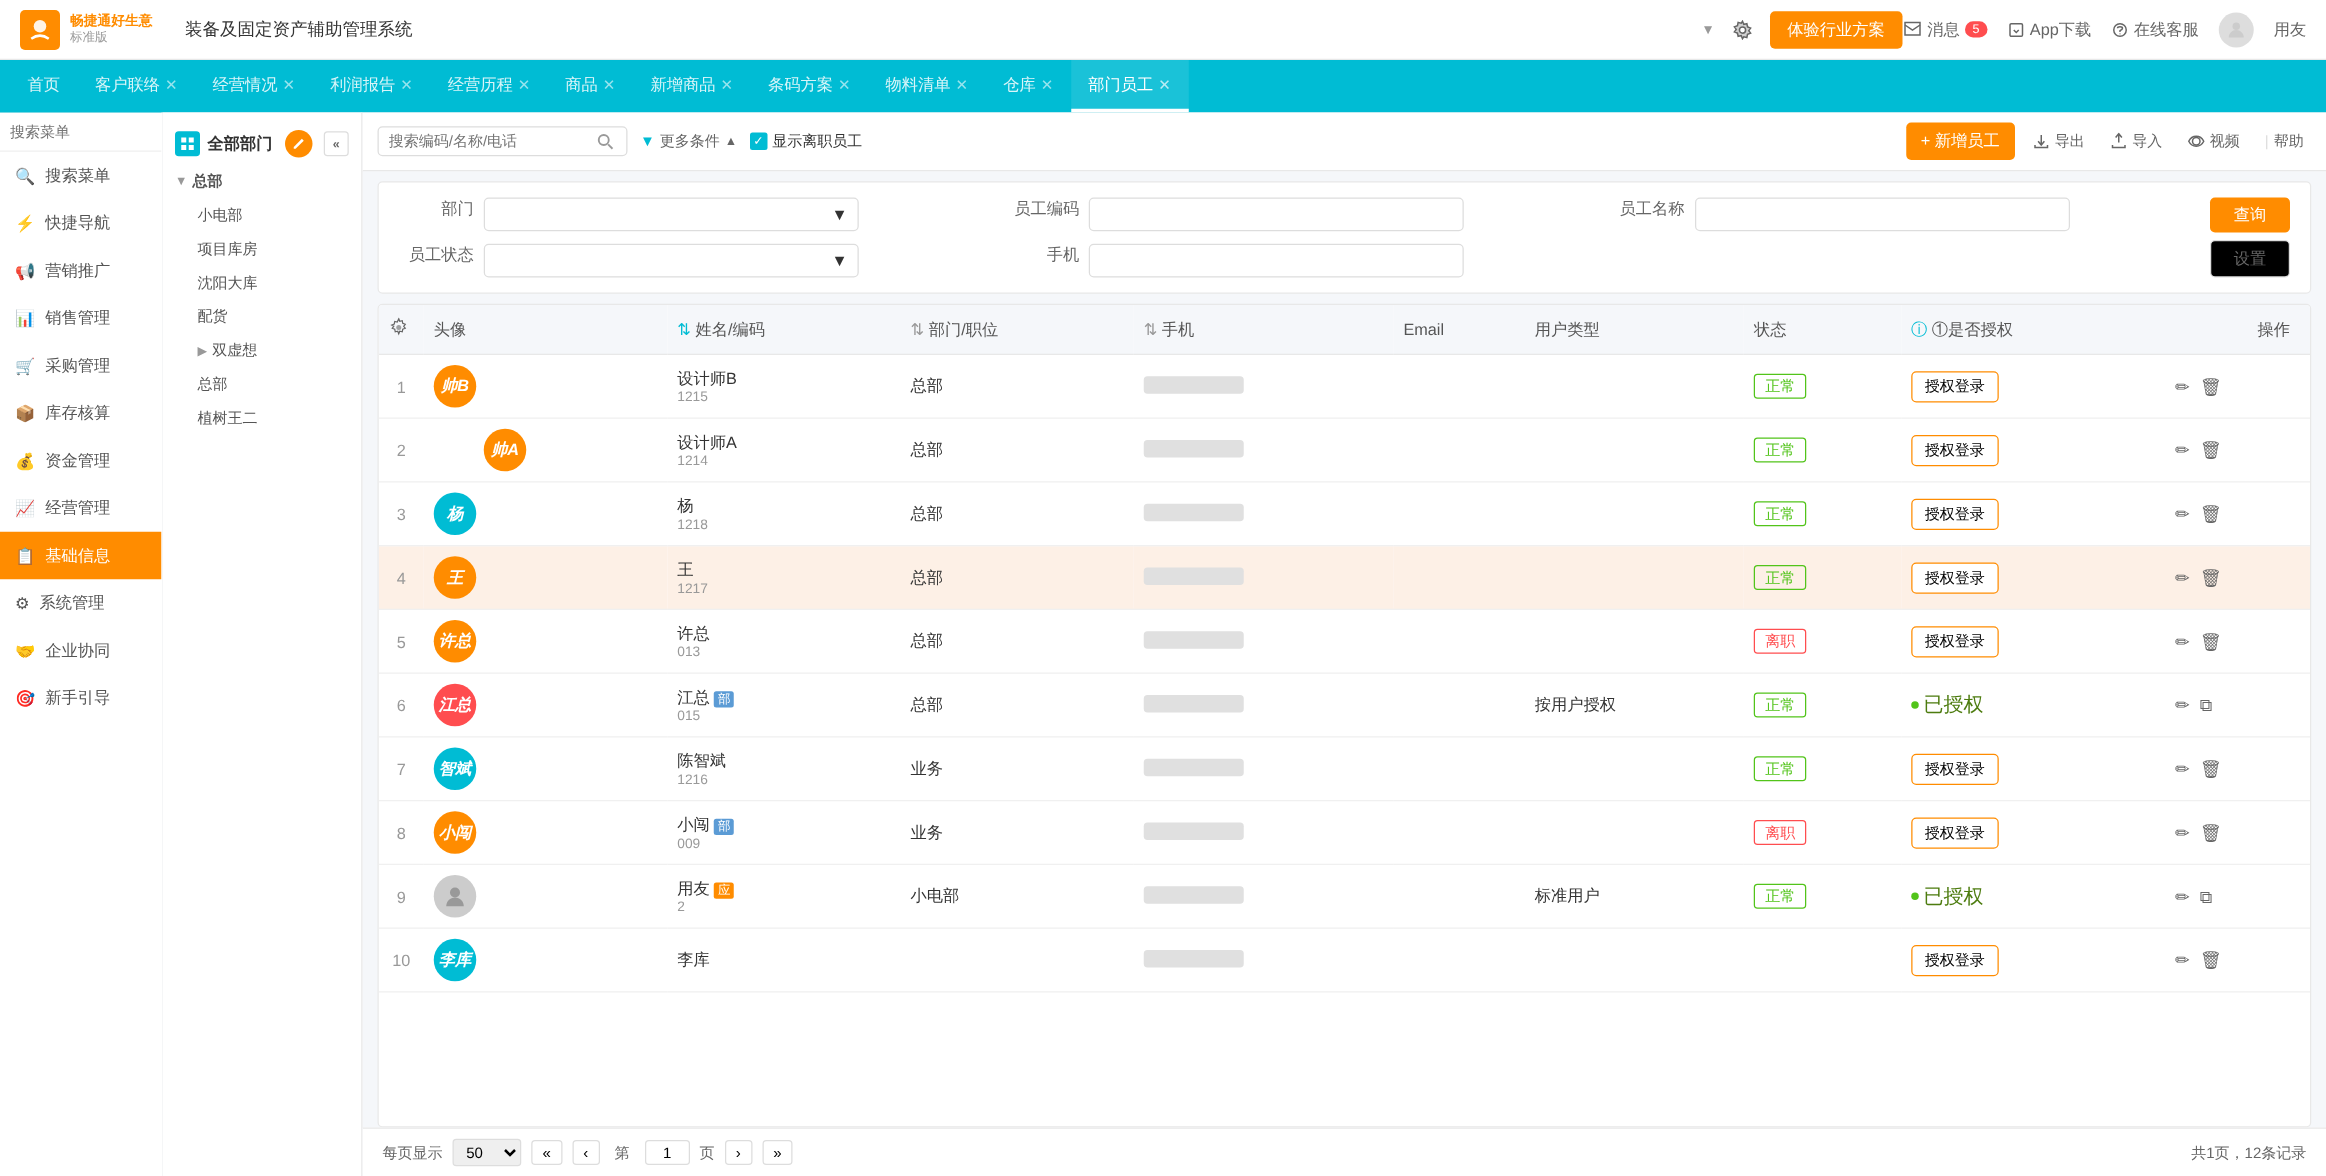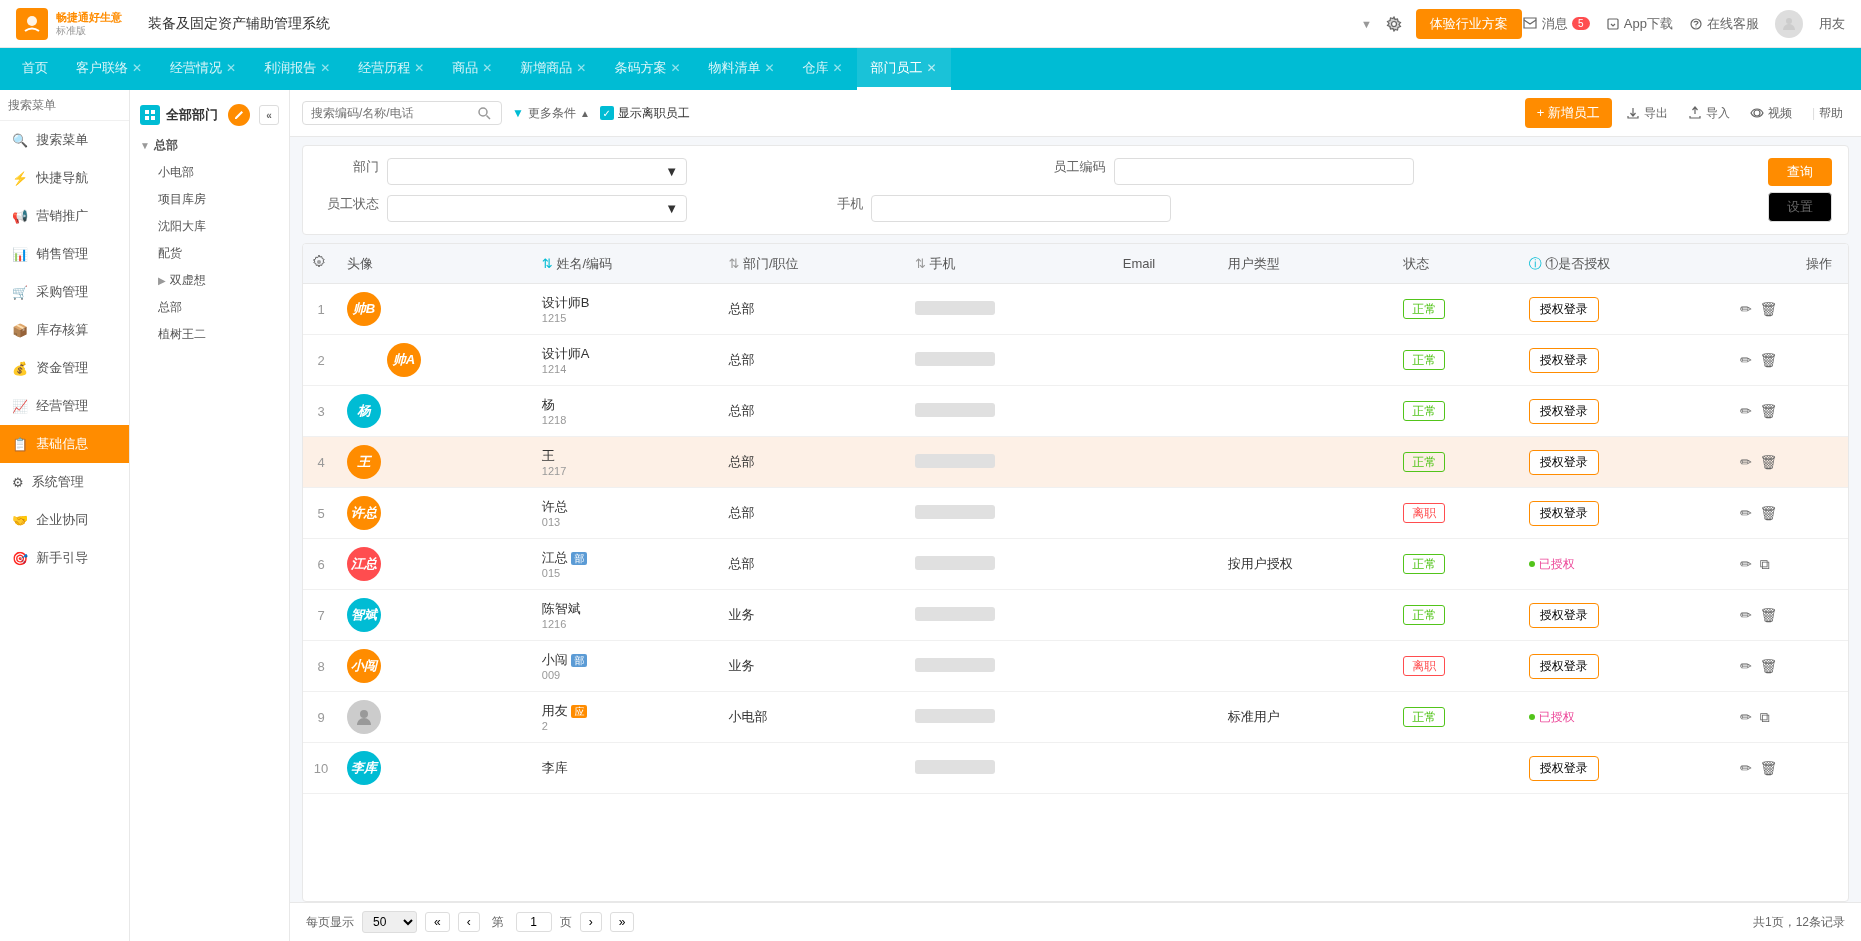--- a/index.html
+++ b/index.html
@@ -441,22 +441,22 @@
       background: white;
       border-radius: 4px;
       padding: 3px 10px;
       cursor: pointer;
       font-size: 12px;
     }
     .authorized {
       display: flex;
       align-items: center;
       gap: 4px;
-      color: #ec4899;
-      font-size: 12px;
+      color: #4d7c0f;
+      font-size: 16px;
     }
     .dot { width: 6px; height: 6px; border-radius: 50%; background: #52c41a; }
     .blurred {
       background: #e0e0e0;
       border-radius: 3px;
       height: 14px;
       width: 80px;
       display: inline-block;
     }
     .op-icons { display: flex; gap: 8px; }
@@ -744,20 +744,24 @@
                   <span class="filter-label">部门</span>
                   <div class="filter-select">
                     <span></span>
                     <span>▼</span>
                   </div>
                 </div>
                 <div class="filter-field">
                   <span class="filter-label">员工编码</span>
                   <input class="filter-input" type="text" style="">
                 </div>
+                <div class="filter-field">
+                  <span class="filter-label">员工名称</span>
+                  <input class="filter-input" type="text" style="">
+                </div>
               </div>
               <div class="filter-row">
                 <div class="filter-field">
                   <span class="filter-label">员工状态</span>
                   <div class="filter-select">
                     <span></span>
                     <span>▼</span>
                   </div>
                 </div>
                 <div class="filter-field">

